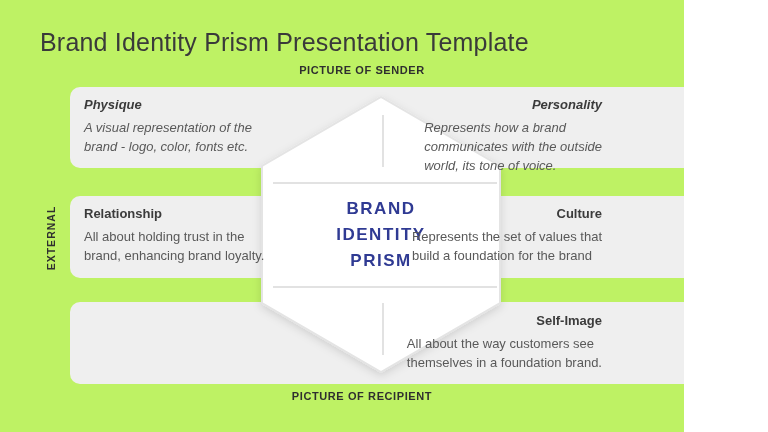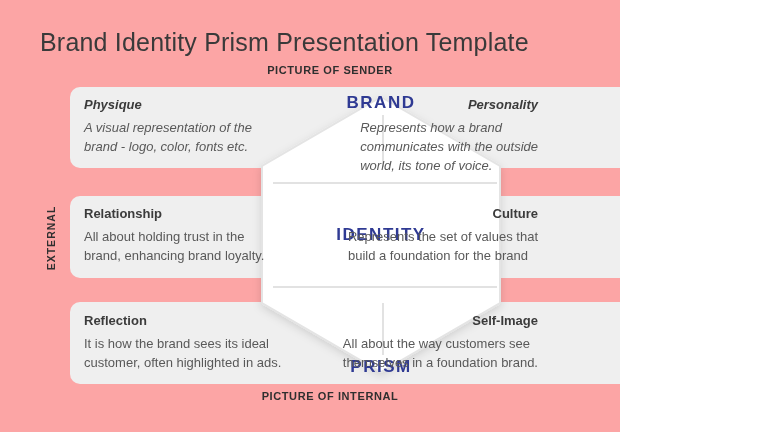--- a/index.html
+++ b/index.html
@@ -1,21 +1,21 @@
 <!DOCTYPE html>
 <html><head>
 <meta charset="utf-8">
 <style>
   * { margin: 0; padding: 0; box-sizing: border-box; }
   html, body { background: #ffffff; }
   .slide {
     position: relative;
-    width: 620px;
+    width: 684px;
     height: 432px;
-    background: #fca5a5;
+    background: #bef264;
     overflow: hidden;
     font-family: "Liberation Sans", sans-serif;
   }
   .title {
     position: absolute;
     left: 40px;
     top: 28px;
     font-size: 25px;
     font-weight: 300;
     letter-spacing: 0.2px;
@@ -69,21 +69,21 @@
   }
   .center-text {
     position: absolute;
     left: 252px;
     top: 90px;
     width: 258px;
     height: 290px;
     display: flex;
     flex-direction: column;
     align-items: center;
-    justify-content: space-between;
+    justify-content: center;
     text-align: center;
     font-size: 17px;
     font-weight: bold;
     letter-spacing: 1.5px;
     line-height: 26px;
     color: #2f3a93;
   }
   .card {
     position: absolute;
     display: flex;
@@ -164,27 +164,22 @@
     <div class="card-desc">All about holding trust in the
 brand, enhancing brand loyalty.</div>
   </div>
 
   <div class="card right r1">
     <div class="card-title">Culture</div>
     <div class="card-desc">Represents the set of values that
 build a foundation for the brand</div>
   </div>
 
-  <div class="card left r2">
-    <div class="card-title">Reflection</div>
-    <div class="card-desc">It is how the brand sees its ideal
-customer, often highlighted in ads.</div>
-  </div>
 
   <div class="card right r2">
     <div class="card-title">Self-Image</div>
     <div class="card-desc">All about the way customers see
 themselves in a foundation brand.</div>
   </div>
 
-  <div class="axis-bottom">PICTURE OF INTERNAL</div>
+  <div class="axis-bottom">PICTURE OF RECIPIENT</div>
 
 </div>
 
 </body></html>

